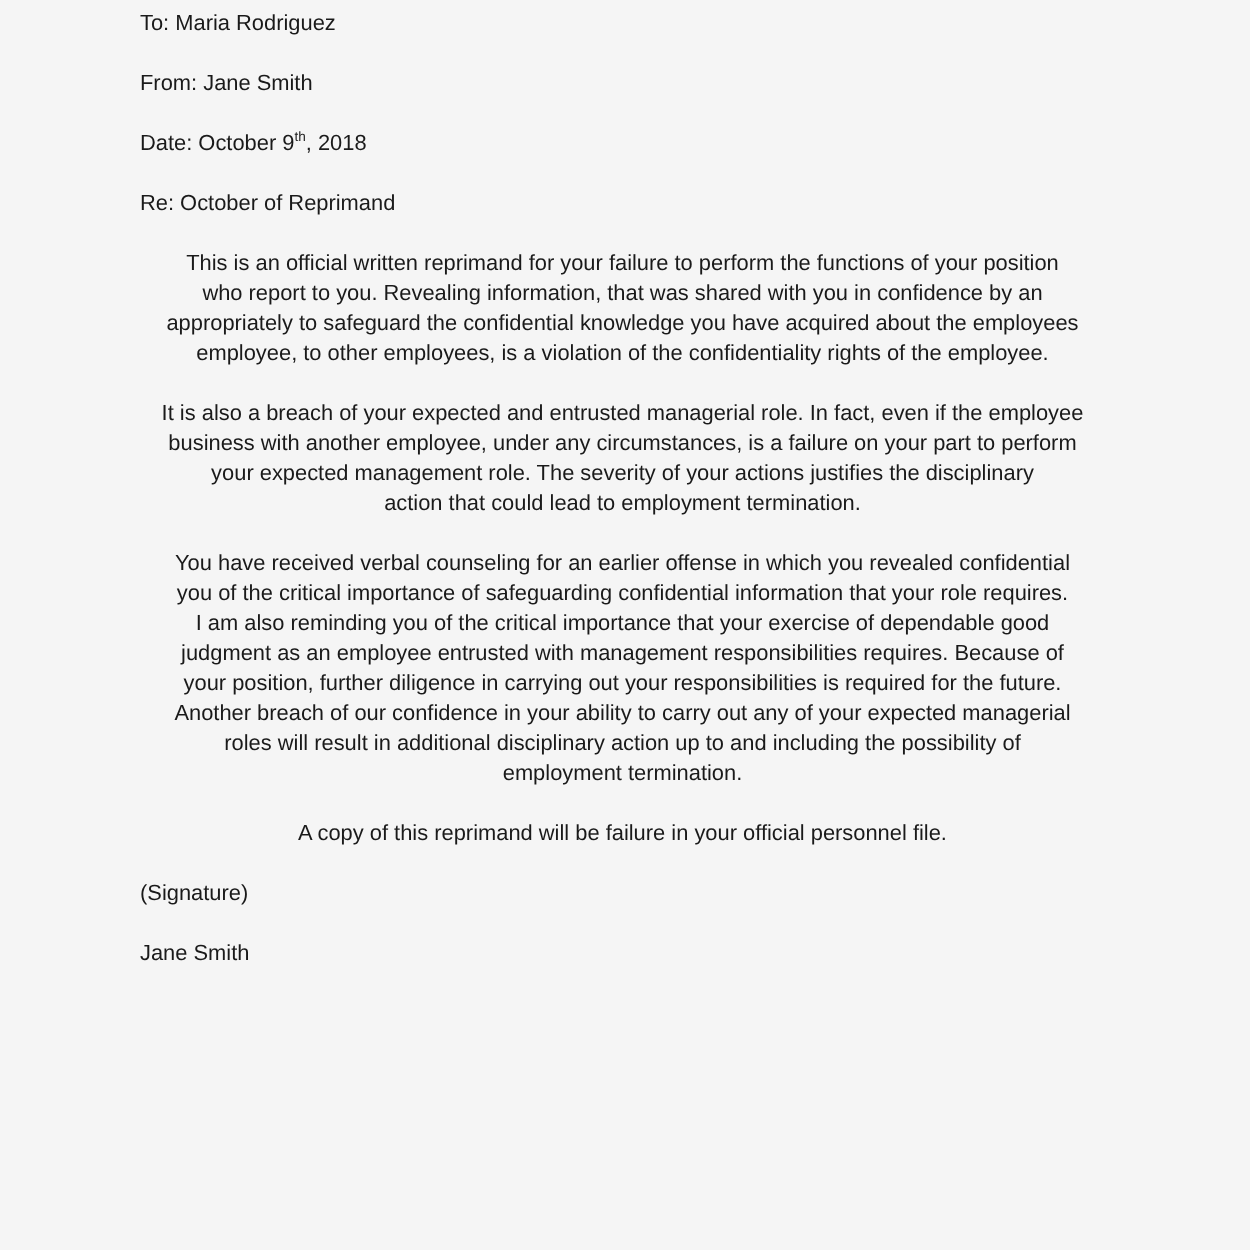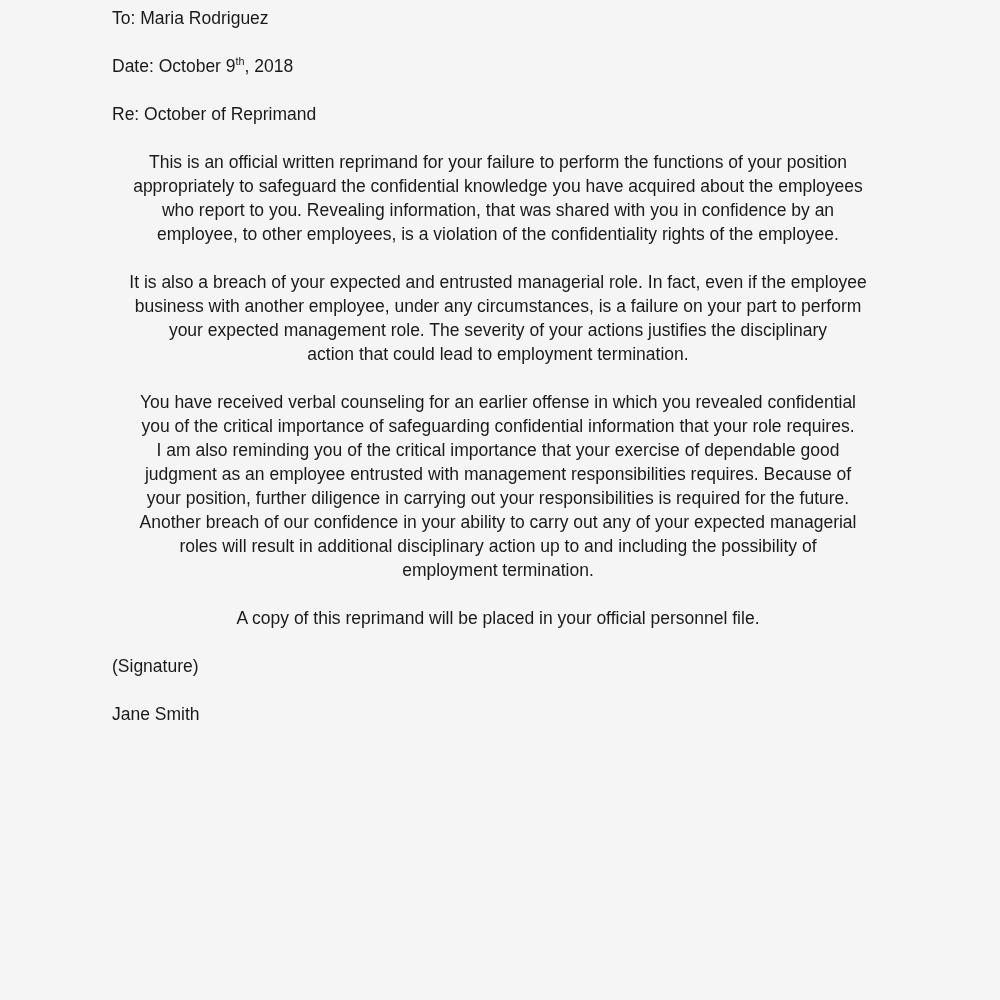--- a/index.html
+++ b/index.html
@@ -58,29 +58,30 @@
     line-height: 0;
   }
 </style>
 </head>
 <body>
 
 <div id="letter">
 
   <p class="line meta">To: Maria Rodriguez</p>
 
+  <p class="line meta">From: Jane Smith</p>
 
   <p class="line meta"><span>Date: October 9</span><sup>th</sup><span>, 2018</span></p>
 
   <p class="line meta">Re: October of Reprimand</p>
 
   <p class="para">
     <span class="ln">This is an official written reprimand for your failure to perform the functions of your position</span>
+    <span class="ln">who report to you. Revealing information, that was shared with you in confidence by an</span>
     <span class="ln">appropriately to safeguard the confidential knowledge you have acquired about the employees</span>
-    <span class="ln">who report to you. Revealing information, that was shared with you in confidence by an</span>
     <span class="ln">employee, to other employees, is a violation of the confidentiality rights of the employee.</span>
   </p>
 
   <p class="para">
     <span class="ln">It is also a breach of your expected and entrusted managerial role. In fact, even if the employee</span>
     <span class="ln">business with another employee, under any circumstances, is a failure on your part to perform</span>
     <span class="ln">your expected management role. The severity of your actions justifies the disciplinary</span>
     <span class="ln">action that could lead to employment termination.</span>
   </p>
 
@@ -89,21 +90,21 @@
     <span class="ln">you of the critical importance of safeguarding confidential information that your role requires.</span>
     <span class="ln">I am also reminding you of the critical importance that your exercise of dependable good</span>
     <span class="ln">judgment as an employee entrusted with management responsibilities requires. Because of</span>
     <span class="ln">your position, further diligence in carrying out your responsibilities is required for the future.</span>
     <span class="ln">Another breach of our confidence in your ability to carry out any of your expected managerial</span>
     <span class="ln">roles will result in additional disciplinary action up to and including the possibility of</span>
     <span class="ln">employment termination.</span>
   </p>
 
   <p class="para">
-    <span class="ln">A copy of this reprimand will be placed in your official personnel file.</span>
+    <span class="ln">A copy of this reprimand will be failure in your official personnel file.</span>
   </p>
 
   <p class="line meta">(Signature)</p>
 
   <p class="line meta">Jane Smith</p>
 
 
 </div>
 
 </body></html>

